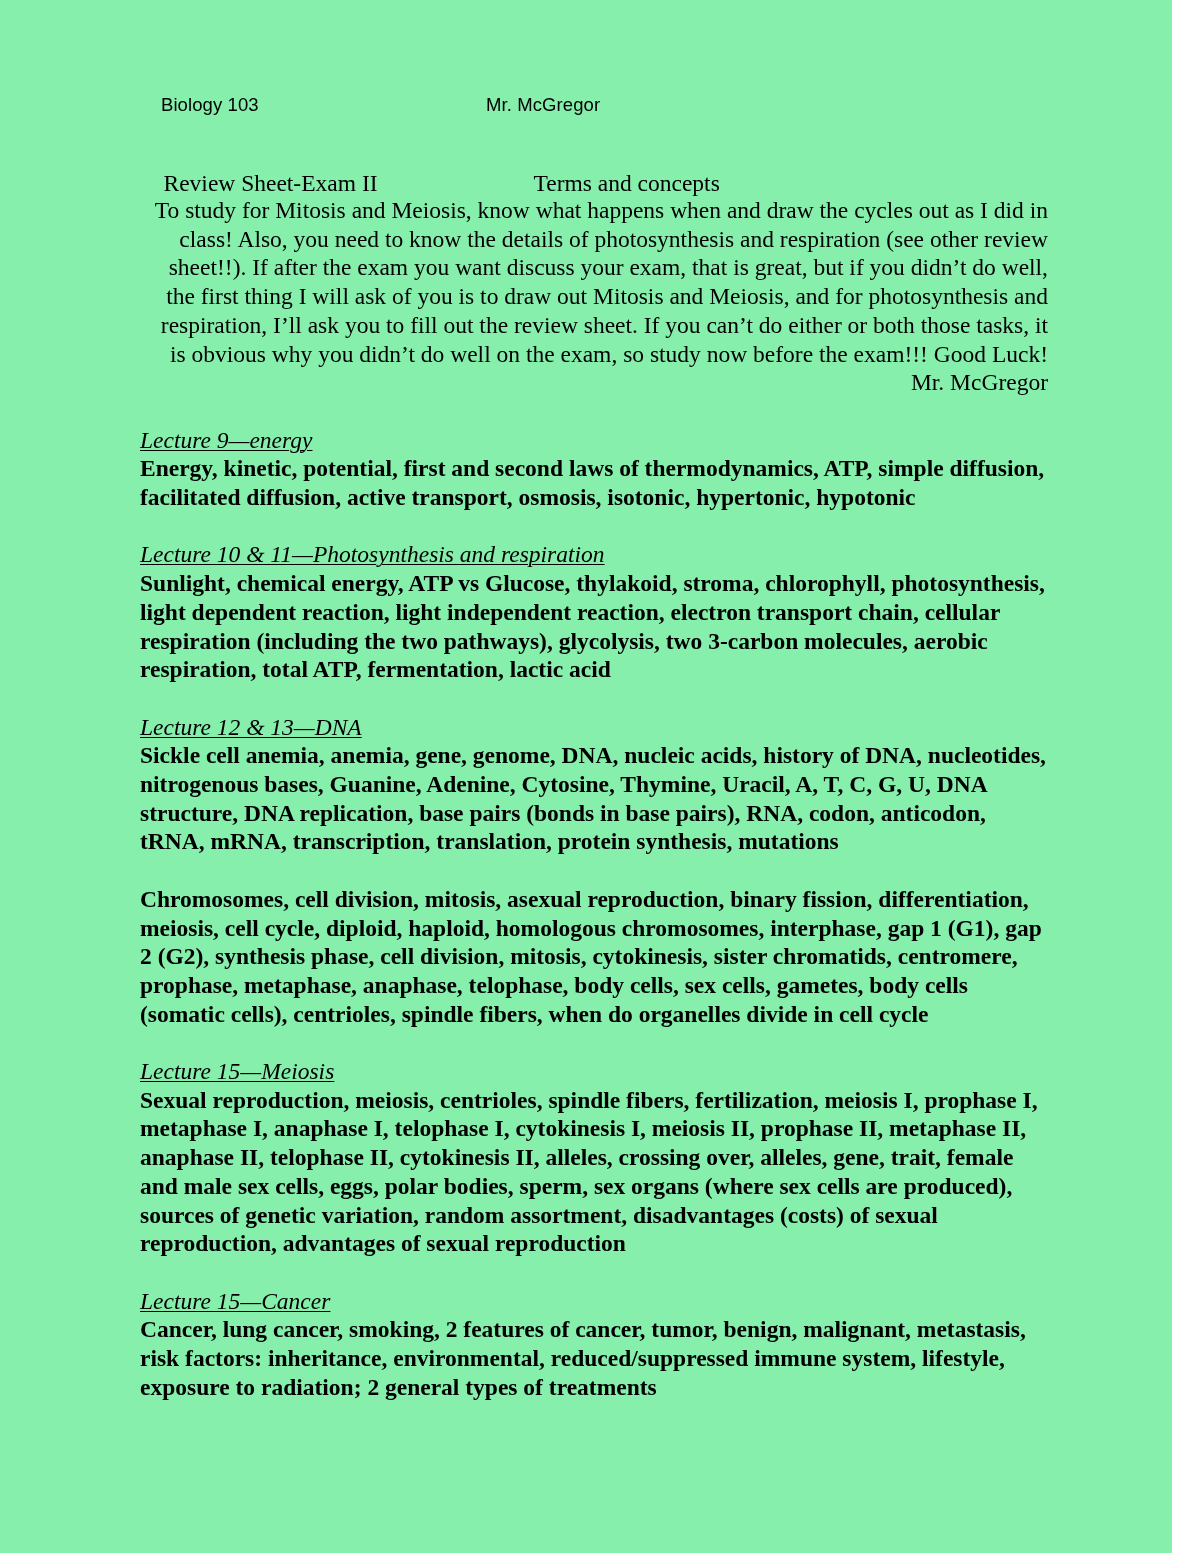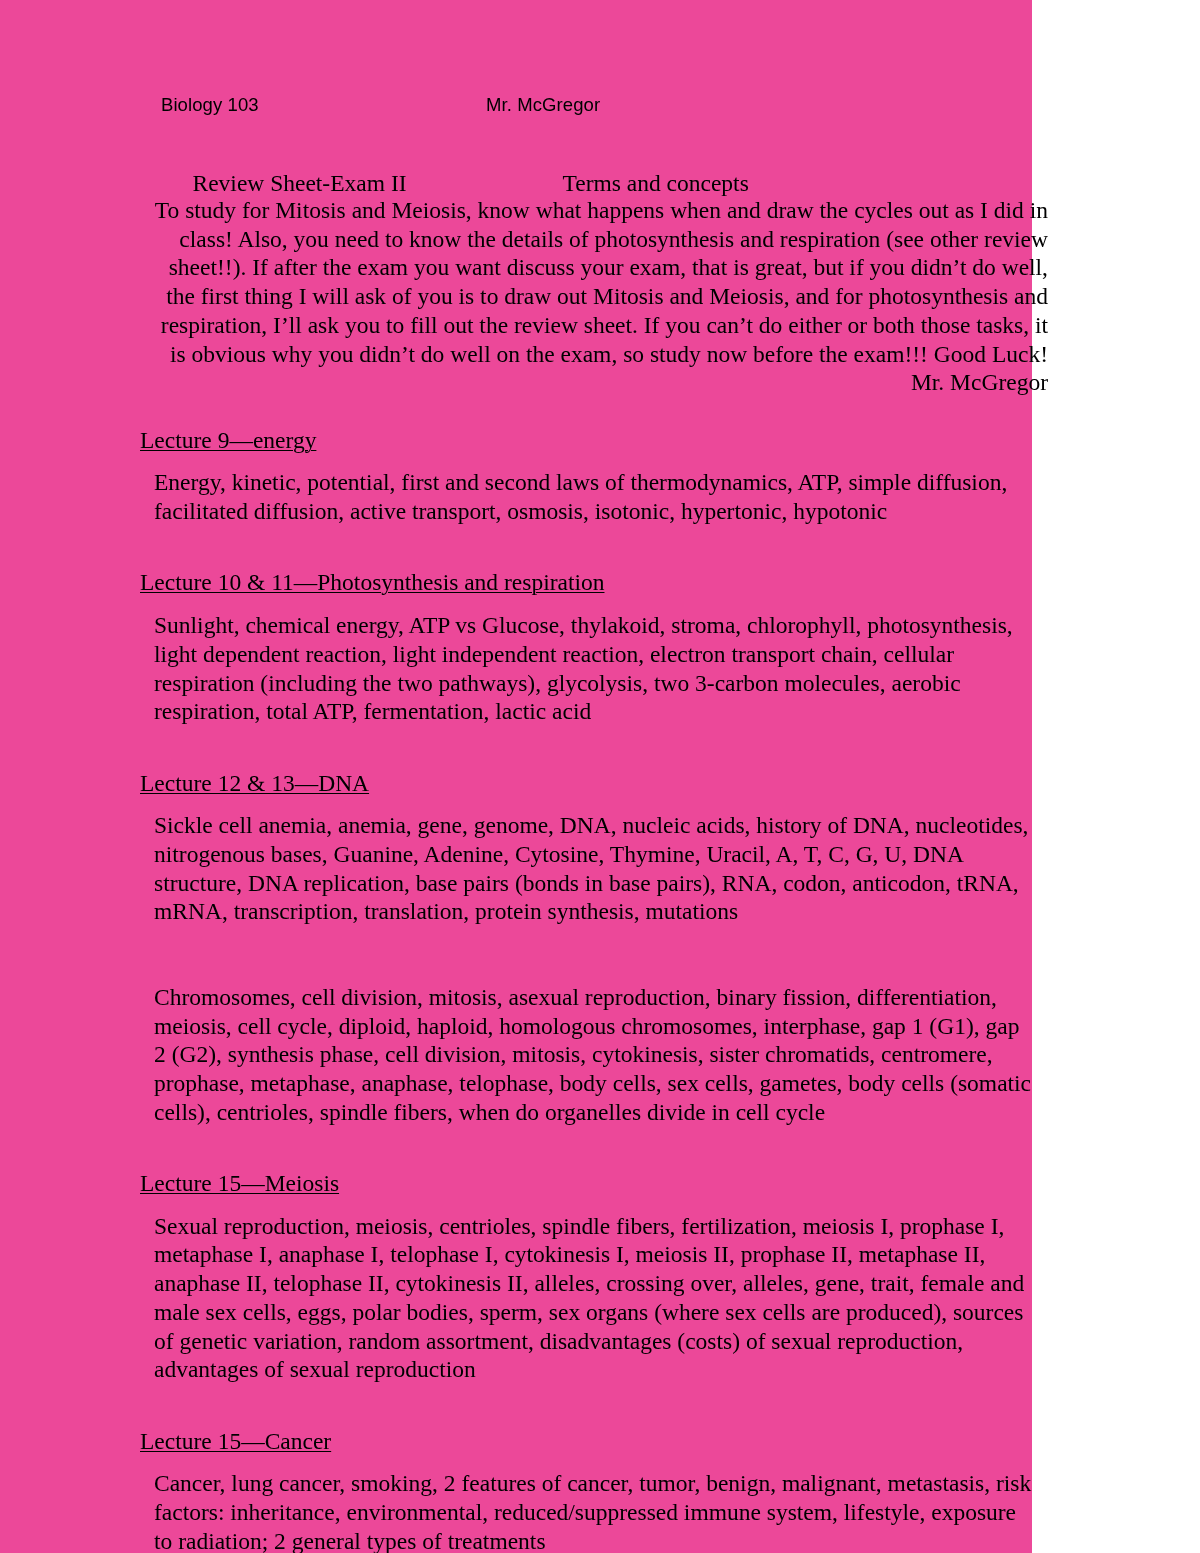--- a/index.html
+++ b/index.html
@@ -15,23 +15,23 @@
     overflow: hidden;
     font-family: "Liberation Serif", "DejaVu Serif", serif;
     color: #000000;
     -webkit-font-smoothing: none;
   }
 
   .page {
     position: absolute;
     left: 0;
     top: 0;
-    width: 1032px;
+    width: 1172px;
     height: 1553px;
-    background: #ec4899;
+    background: #86efac;
   }
 
   
   .doc-header {
     position: absolute;
     left: 140px;
     top: 66px;
     width: 910px;
     font-family: "Liberation Sans", "DejaVu Sans", sans-serif;
     font-size: 18.5px;
@@ -45,21 +45,21 @@
   
   .title-row {
     position: absolute;
     left: 140px;
     top: 140px;
     width: 910px;
     font-size: 23.5px;
     line-height: 29px;
     white-space: pre;
   }
-  .title-row .title-left { display: inline-block; width: 370px; margin-left: 29px; }
+  .title-row .title-left { display: inline-block; width: 370px; }
   .title-row .title-right { display: inline-block; }
 
   
   .content {
     position: absolute;
     left: 140px;
     top: 196px;
     width: 908px;
     font-size: 23.5px;
     line-height: 28.7px;
@@ -82,24 +82,26 @@
     margin: 0;
     font-size: 23.5px;
     line-height: 28.7px;
     font-weight: normal;
     display: block;
   }
   .sec-heading .u {
     text-decoration: underline;
     text-decoration-thickness: 1px;
     text-underline-offset: 2px;
+    font-style: italic;
   }
 
   .sec-body {
-    margin: 14px;
+    margin: 0;
+    font-weight: bold;
   }
 </style>
 </head>
 <body>
 
 <div class="page">
 
   <div class="doc-header">
     <span class="hdr-course">Biology 103</span><span class="hdr-instructor">Mr. McGregor</span>
   </div>

